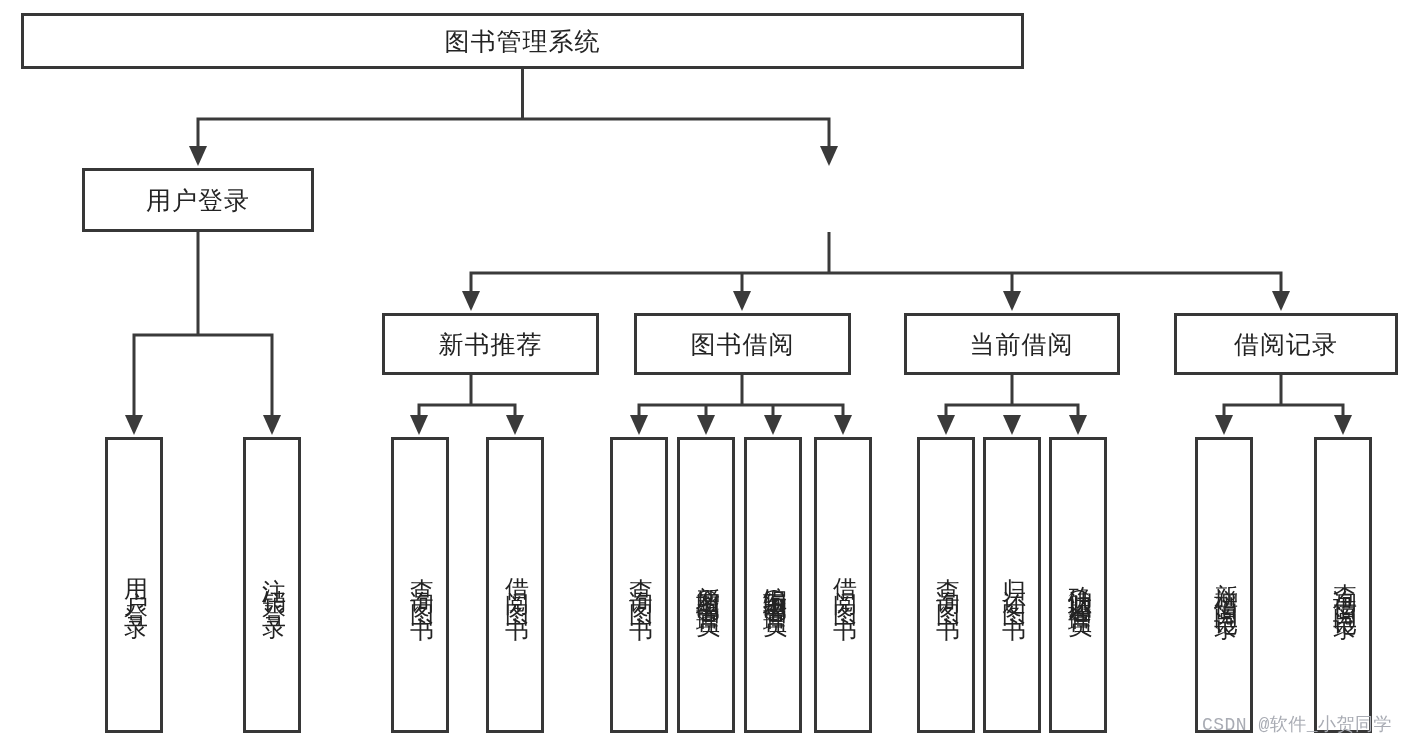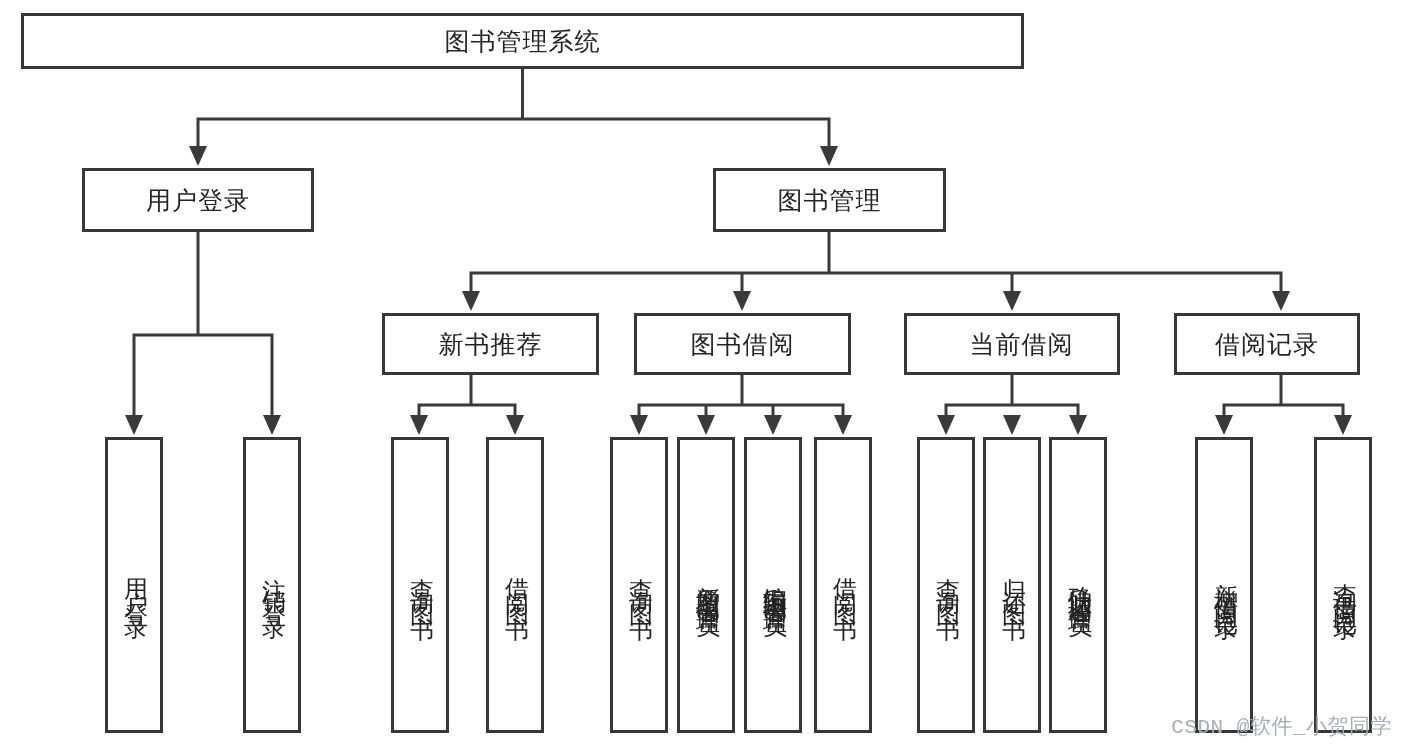--- a/index.html
+++ b/index.html
@@ -43,40 +43,40 @@
   .ls-wide { letter-spacing: 13px; }
   .ls-mid  { letter-spacing: 7px; }
   .ls-long { letter-spacing: 4px; }
 
   #n-root      { left: 21px;   top: 13px;  width: 1003px; height: 56px; }
   #n-user-login{ left: 82px;   top: 168px; width: 232px;  height: 64px; }
   #n-book-mgmt { left: 713px;  top: 168px; width: 233px;  height: 64px; }
   #n-new-rec   { left: 363px;  top: 313px; width: 217px;  height: 62px; margin-left: 19px; }
   #n-borrow    { left: 634px;  top: 313px; width: 217px;  height: 62px; }
   #n-current   { left: 904px;  top: 313px; width: 216px;  height: 62px; padding-left: 19px; }
-  #n-records   { left: 1174px; top: 313px; width: 186px;  height: 62px; }
+  #n-records   { left: 1174px; top: 313px; width: 224px;  height: 62px; }
 
   #v1  { left: 105px; }
   #v2  { left: 243px; }
   #v3  { left: 391px; }
   #v4  { left: 486px; }
   #v5  { left: 610px; }
   #v6  { left: 677px; }
   #v7  { left: 744px; }
   #v8  { left: 814px; }
   #v9  { left: 917px; }
   #v10 { left: 983px; }
   #v11 { left: 1049px; }
   #v12 { left: 1195px; }
   #v13 { left: 1314px; }
 
   #watermark {
     position: absolute;
     right: 13px; top: 712px;
-    font-size: 21px;
+    font-size: 18px;
     color: #a9acb4;
     letter-spacing: 0.5px;
     z-index: 3;
     white-space: nowrap;
   }
 </style>
 </head>
 <body>
 
 <div id="stage">
@@ -110,21 +110,20 @@
       <polygon points="1003,415 1021,415 1012,435"></polygon>
       <polygon points="1069,415 1087,415 1078,435"></polygon>
       <polygon points="1215,415 1233,415 1224,435"></polygon>
       <polygon points="1334,415 1352,415 1343,435"></polygon>
     </g>
   </svg>
 
   <div class="node" id="n-root">图书管理系统</div>
 
   <div class="node" id="n-user-login">用户登录</div>
-  <div class="node" id="n-book-mgmt">图书管理</div>
 
   <div class="node" id="n-new-rec">新书推荐</div>
   <div class="node" id="n-borrow">图书借阅</div>
   <div class="node" id="n-current">当前借阅</div>
   <div class="node" id="n-records">借阅记录</div>
 
   <div class="vnode ls-wide" id="v1">用户登录</div>
   <div class="vnode ls-wide" id="v2">注销登录</div>
 
   <div class="vnode ls-wide" id="v3">查询图书</div>

